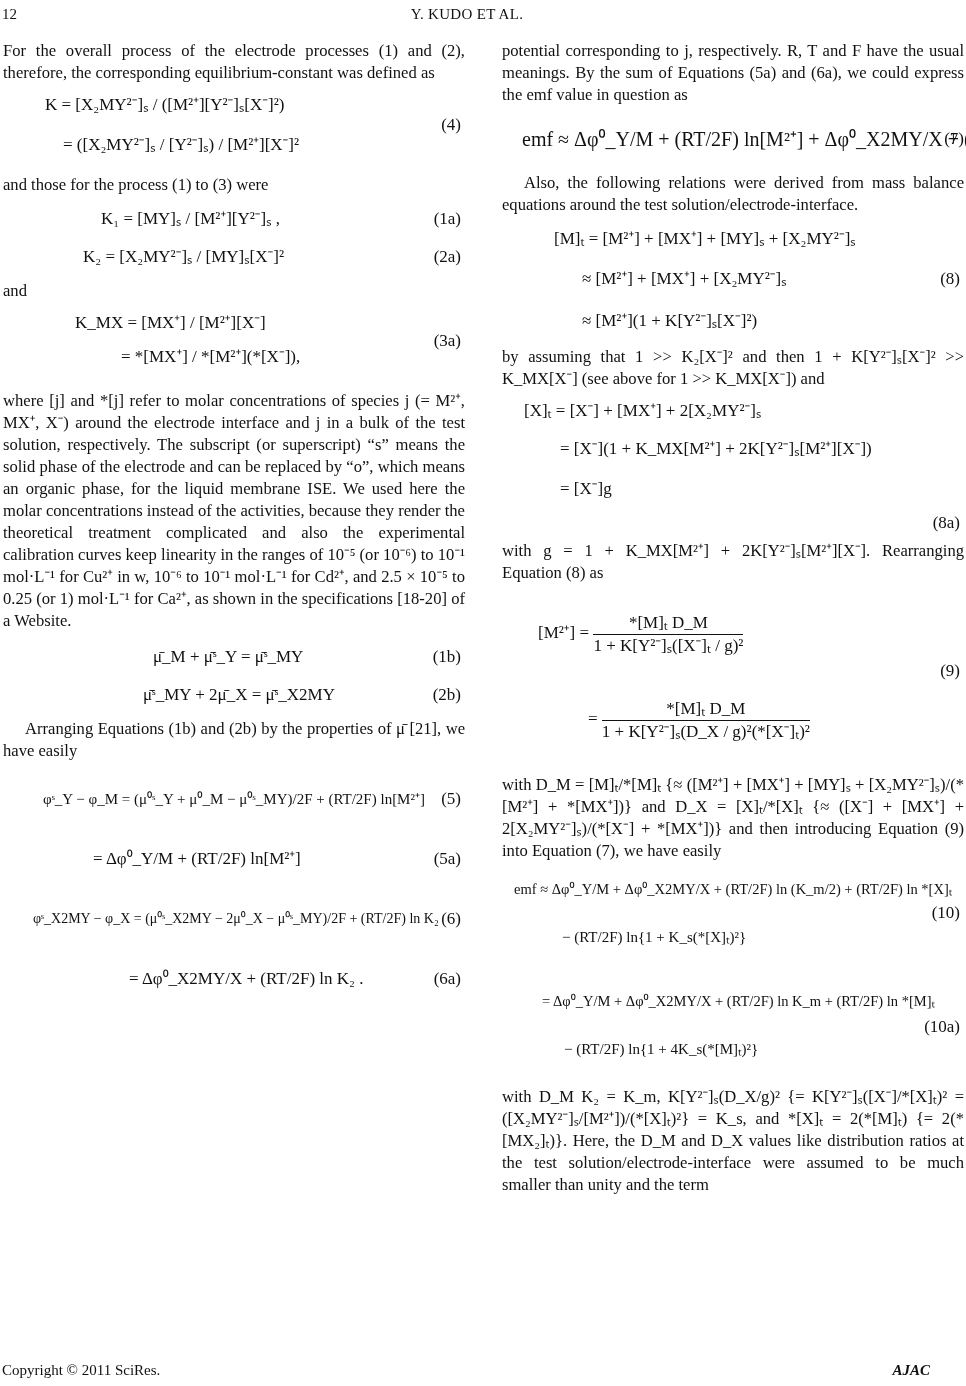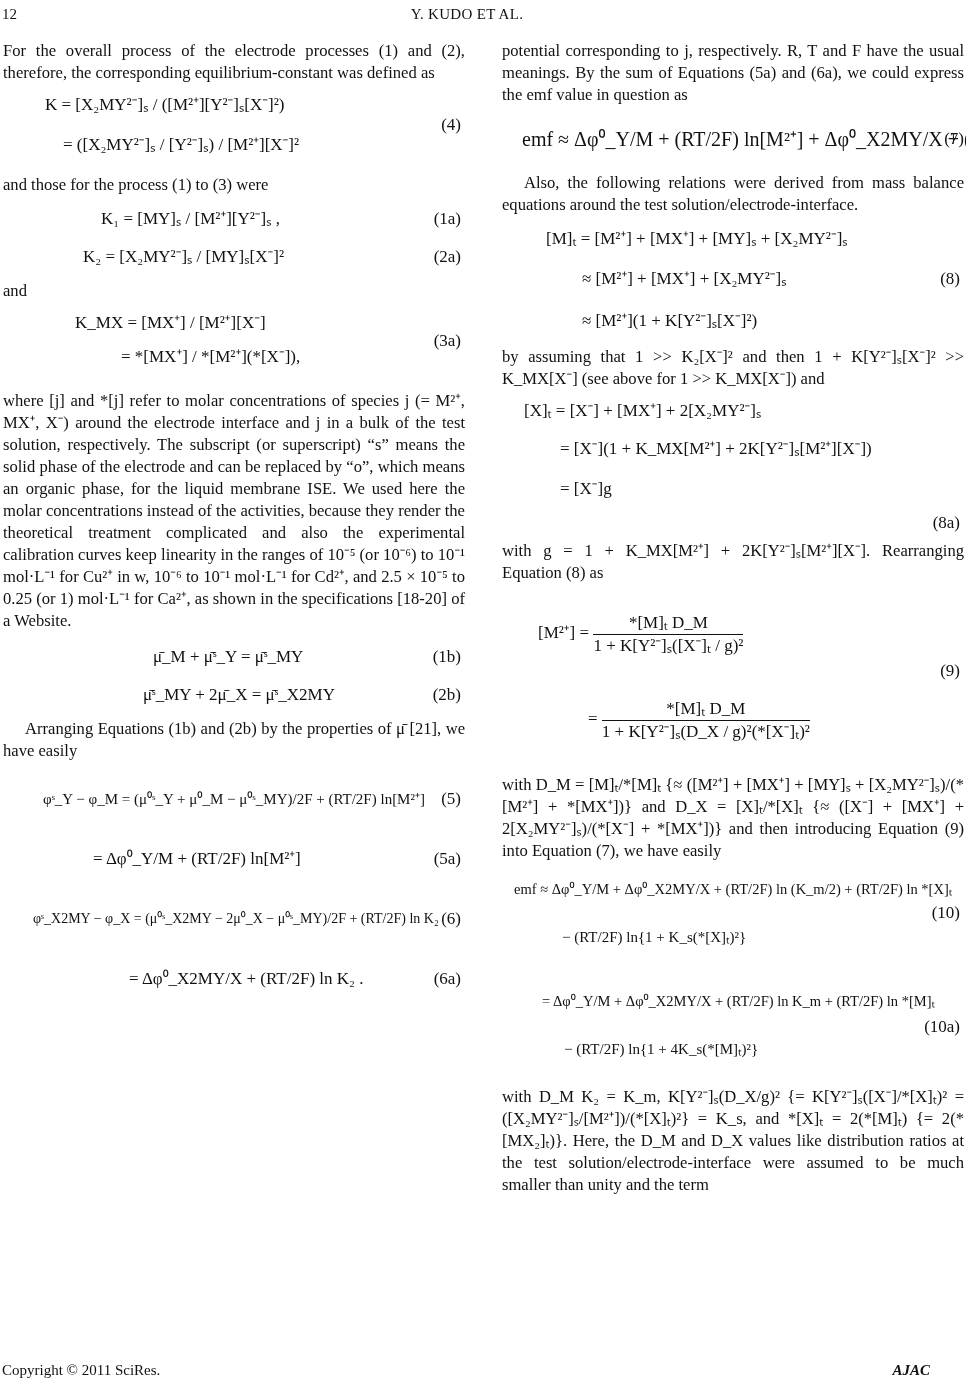--- a/index.html
+++ b/index.html
@@ -96,21 +96,21 @@
   <p>potential corresponding to j, respectively. R, T and F have the usual meanings. By the sum of Equations (5a) and (6a), we could express the emf value in question as</p>
 
   <div class="eq" style="height:62px;margin-top:4px;">
     <div class="line" style="left:20px;top:18px;font-size:20px;">emf ≈ Δφ⁰_Y/M + (RT/2F) ln[M²⁺] + Δφ⁰_X2MY/X + (RT/2F) ln K₂ .</div>
     <span class="num" style="top:18px;right:0;">(7)</span>
   </div>
 
   <p class="ind">Also, the following relations were derived from mass balance equations around the test solution/electrode-interface.</p>
 
   <div class="eq" style="height:124px;margin-top:6px;">
-    <div class="line" style="left:44px;top:6px;">[M]ₜ = [M²⁺] + [MX⁺] + [MY]ₛ + [X₂MY²⁻]ₛ</div>
+    <div class="line" style="left:52px;top:6px;">[M]ₜ = [M²⁺] + [MX⁺] + [MY]ₛ + [X₂MY²⁻]ₛ</div>
     <div class="line" style="left:80px;top:46px;">≈ [M²⁺] + [MX⁺] + [X₂MY²⁻]ₛ</div>
     <div class="line" style="left:80px;top:88px;">≈ [M²⁺](1 + K[Y²⁻]ₛ[X⁻]²)</div>
     <span class="num" style="top:46px;">(8)</span>
   </div>
 
   <p>by assuming that 1 &gt;&gt; K₂[X⁻]² and then 1 + K[Y²⁻]ₛ[X⁻]² &gt;&gt; K_MX[X⁻] (see above for 1 &gt;&gt; K_MX[X⁻]) and</p>
 
   <div class="eq" style="height:144px;margin-top:6px;">
     <div class="line" style="left:22px;top:4px;">[X]ₜ = [X⁻] + [MX⁺] + 2[X₂MY²⁻]ₛ</div>
     <div class="line" style="left:58px;top:42px;">= [X⁻](1 + K_MX[M²⁺] + 2K[Y²⁻]ₛ[M²⁺][X⁻])</div>

